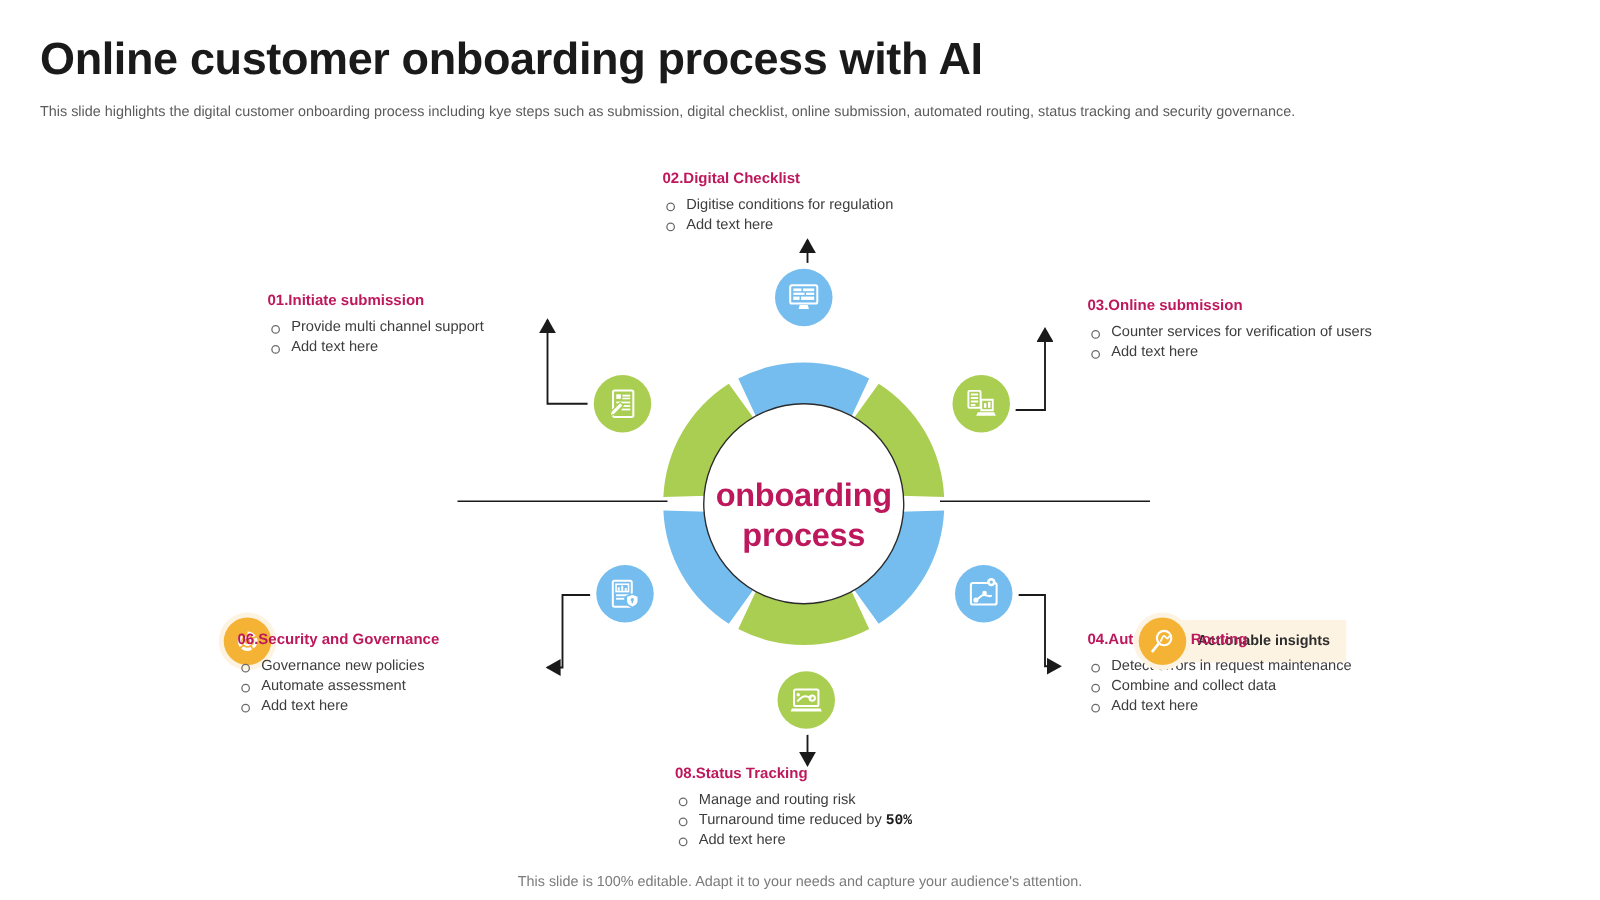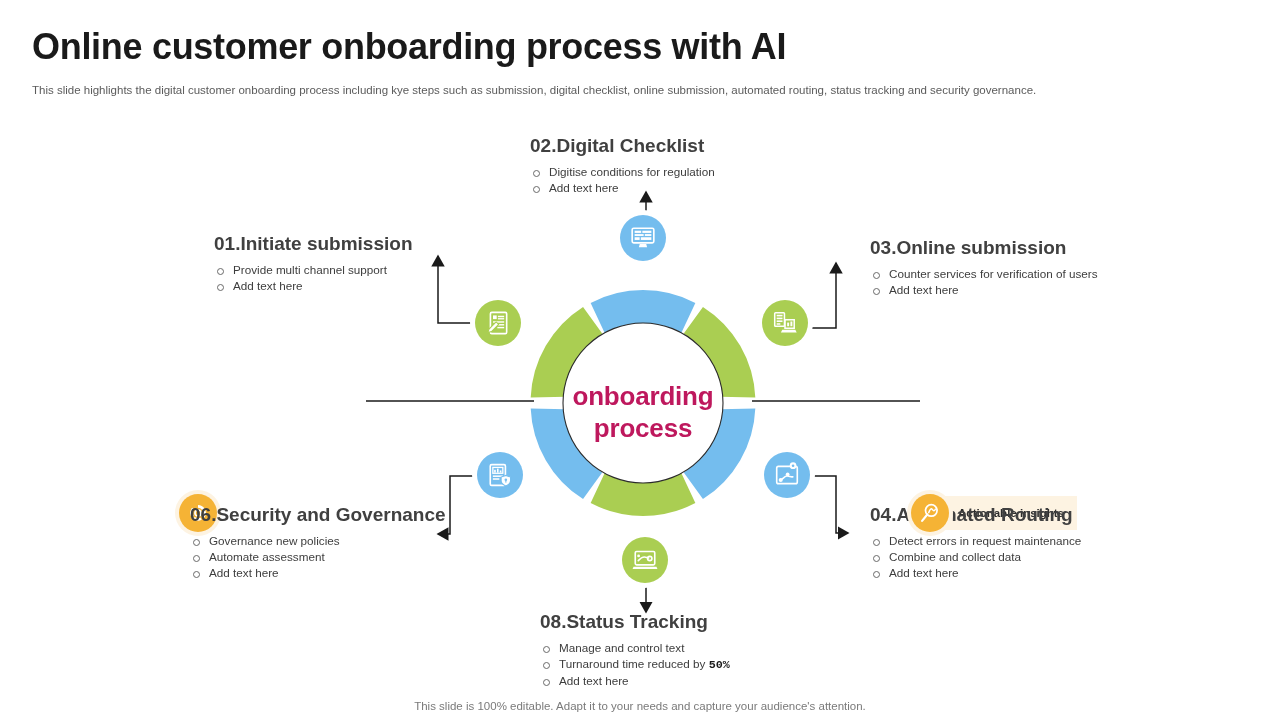--- a/index.html
+++ b/index.html
@@ -43,21 +43,21 @@
   
   .step-icon {
     position: absolute; width: 46px; height: 46px; border-radius: 50%;
     display: flex; align-items: center; justify-content: center;
     box-shadow: 0 0 0 5px #ffffff;
   }
   .step-icon svg { width: 26px; height: 26px; display: block; }
 
   
   .step-block { position: absolute; }
-  .step-title { font-size: 19px; font-weight: bold; color: #404040; white-space: nowrap; }
+  .step-title { font-size: 12px; font-weight: bold; color: #be185d; white-space: nowrap; }
   .step-list { list-style: none; margin-top: 7px; }
   .step-list li {
     position: relative; font-size: 11.7px; color: #3d3d3d;
     padding-left: 19px; line-height: 16.2px; white-space: nowrap;
   }
   .step-list li::before {
     content: ""; position: absolute; left: 3px; top: 5.5px;
     width: 5px; height: 5px; border: 1px solid #6a6a6a; border-radius: 50%;
   }
   .step-list li b { font-weight: bold; color: #1a1a1a; font-family: Liberation Mono, monospace; }
@@ -262,21 +262,21 @@
       <ul class="step-list">
         <li>Detect errors in request  maintenance</li>
         <li>Combine  and collect data</li>
         <li>Add text here</li>
       </ul>
     </div>
 
     <div class="step-block" style="left:540px; top:501px;">
       <div class="step-title">08.Status Tracking</div>
       <ul class="step-list">
-        <li>Manage  and  control  text</li>
+        <li>Manage  and  routing  risk</li>
         <li><span>Turnaround  time reduced  by </span><b>50%</b></li>
         <li>Add text here</li>
       </ul>
     </div>
 
     <div class="step-block" style="left:190px; top:394px;">
       <div class="step-title">06.Security and Governance</div>
       <ul class="step-list">
         <li>Governance  new  policies</li>
         <li>Automate assessment</li>

